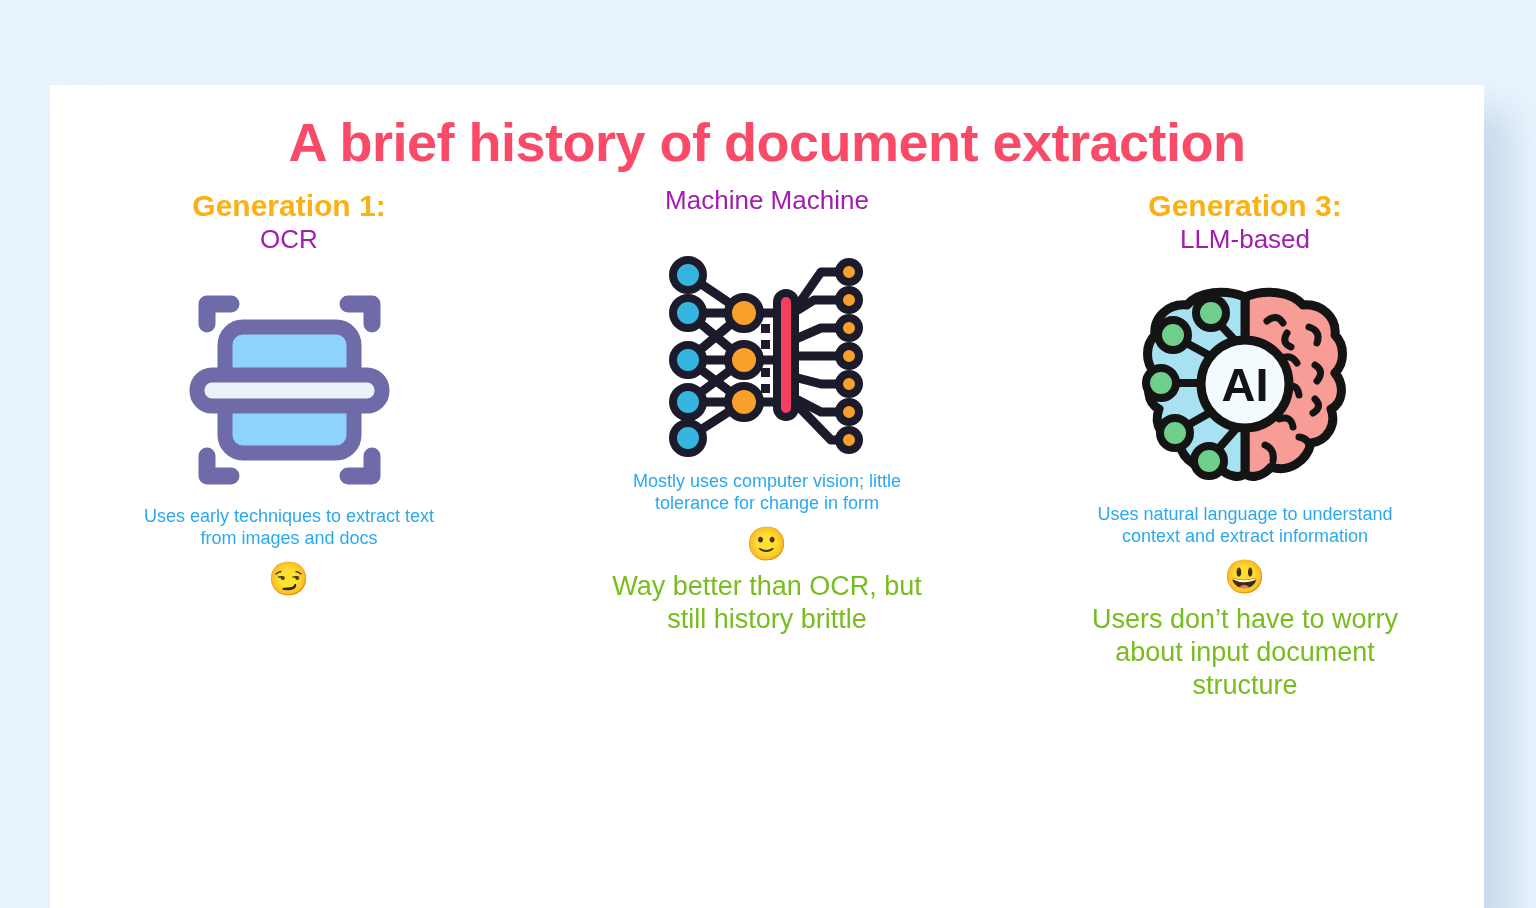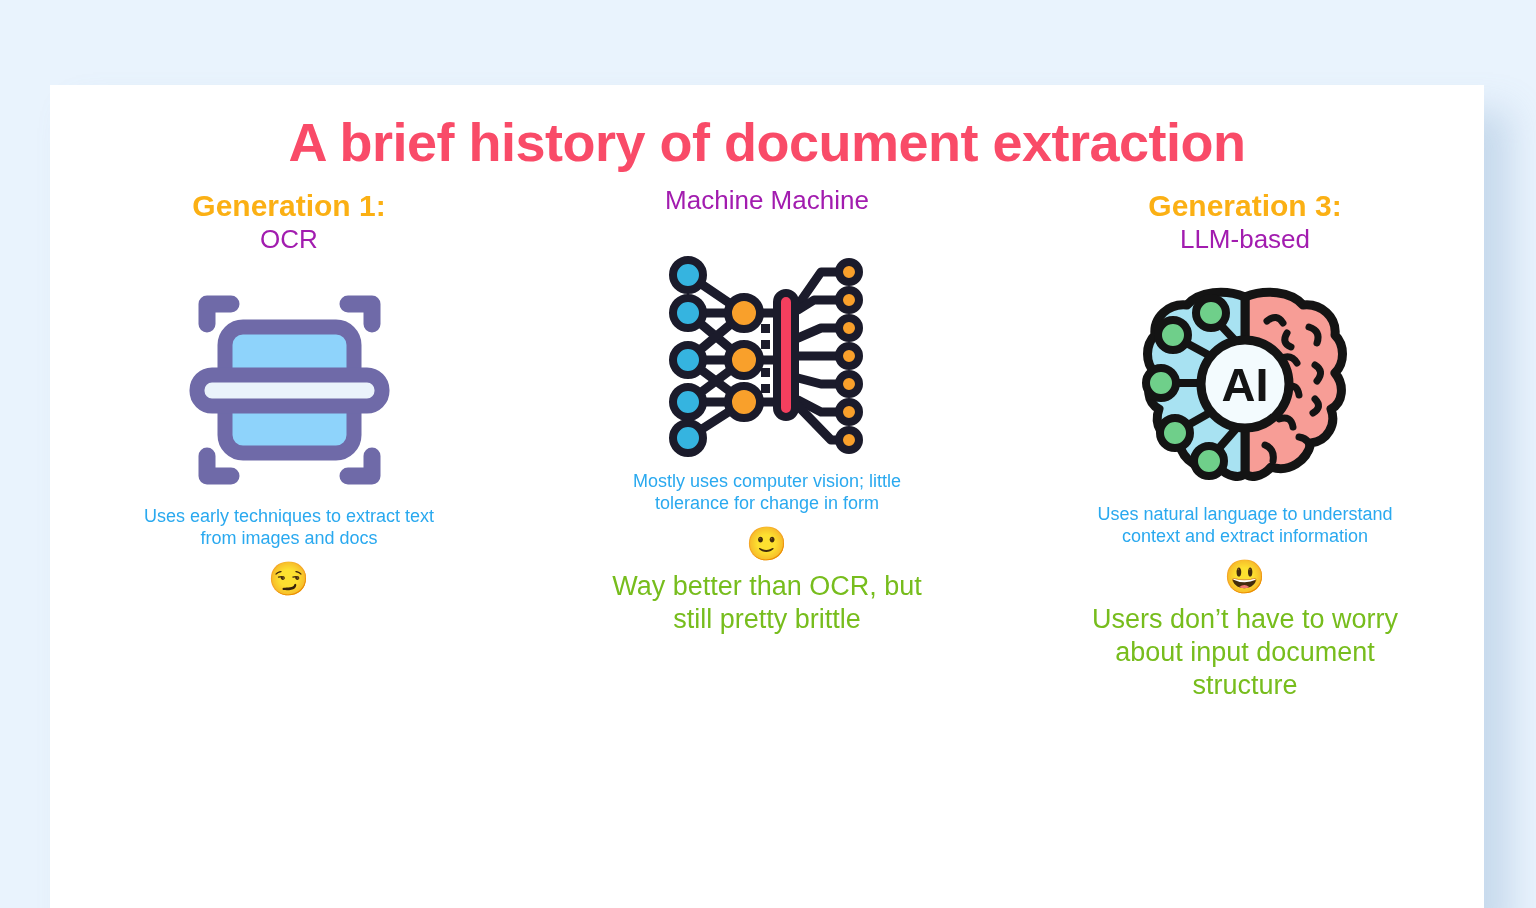--- a/index.html
+++ b/index.html
@@ -203,21 +203,21 @@
               <circle cx="188" cy="106" r="10" fill="#f9a02b" stroke="#1b1b2b" stroke-width="8"></circle>
               <circle cx="188" cy="134" r="10" fill="#f9a02b" stroke="#1b1b2b" stroke-width="8"></circle>
               <circle cx="188" cy="162" r="10" fill="#f9a02b" stroke="#1b1b2b" stroke-width="8"></circle>
               <circle cx="188" cy="190" r="10" fill="#f9a02b" stroke="#1b1b2b" stroke-width="8"></circle>
             </g>
           </svg>
         </div>
 
         <div class="desc-blue">Mostly uses computer vision; little tolerance for change in form</div>
         <div class="emoji">🙂</div>
-        <div class="desc-green">Way better than OCR, but still pretty brittle</div>
+        <div class="desc-green">Way better than OCR, but still history brittle</div>
       </div>
 
       <div class="col col-3">
         <div class="gen-head">
           <span class="gen-title">Generation 3:</span>
           <span class="gen-sub">LLM-based</span>
         </div>
 
         <div class="icon-wrap">
           <svg width="212" height="210" viewBox="0 0 212 210">

